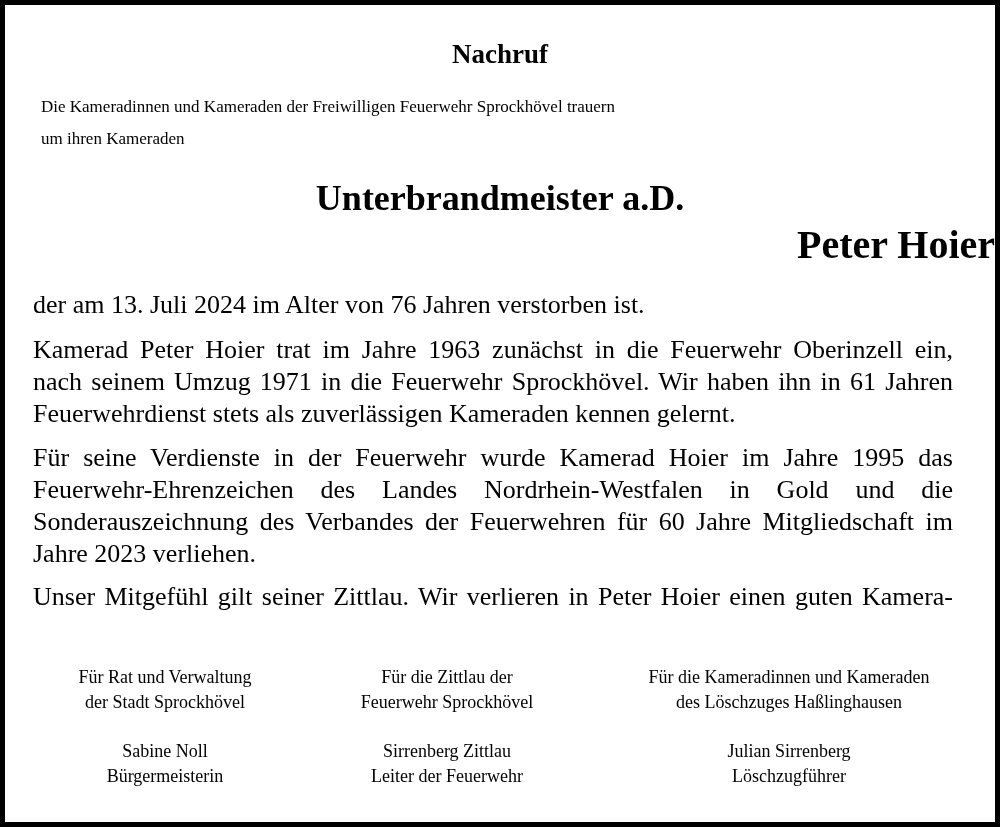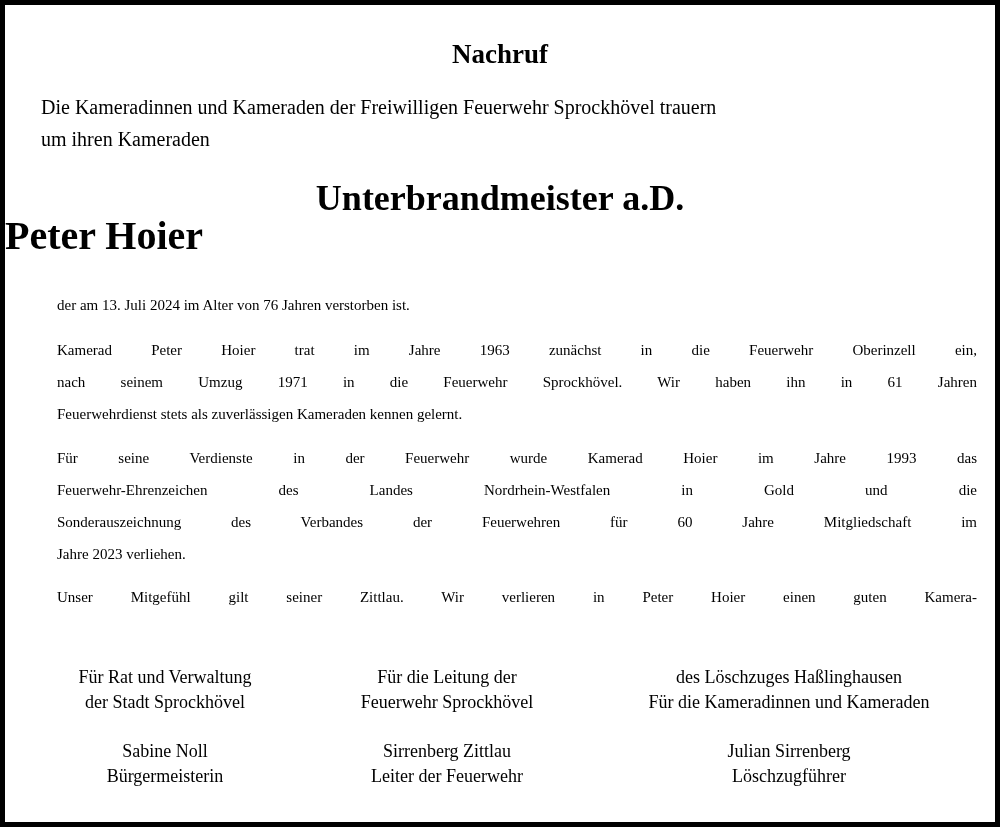--- a/index.html
+++ b/index.html
@@ -12,33 +12,33 @@
     background: #ffffff;
     font-family: "Liberation Serif", "DejaVu Serif", serif;
     color: #000000;
   }
   .heading {
     position: absolute; left: 0; right: 0; top: 32px;
     text-align: center; font-weight: bold; font-size: 27px; line-height: 34px;
   }
   .intro {
     position: absolute; left: 36px; width: 920px; top: 86px;
-    font-size: 20px; line-height: 32px;
+    font-size: 17px; line-height: 32px;
   }
   .rank {
     position: absolute; left: 0; right: 0; top: 169px;
     text-align: center; font-weight: bold; font-size: 36px; line-height: 48px;
   }
   .name {
-    position: absolute; left: 0; right: 0; top: 207px;
-    text-align: left; font-weight: bold; font-size: 40px; line-height: 48px;
+    position: absolute; left: 0; right: 0; top: 216px;
+    text-align: right; font-weight: bold; font-size: 40px; line-height: 48px;
   }
   .para {
-    position: absolute; left: 52px; width: 920px;
-    font-size: 15px; line-height: 32px; text-align: justify;
+    position: absolute; left: 28px; width: 920px;
+    font-size: 26px; line-height: 32px; text-align: justify;
   }
   .p1 { top: 284px; }
   .p2 { top: 329px; }
   .p3 { top: 437px; }
   .p4 { top: 576px; }
   .para .line { display: block; text-align: justify; text-align-last: justify; white-space: nowrap; }
   .para .line.last { text-align-last: left; }
   .sig {
     position: absolute; top: 660px; text-align: center;
     font-size: 18px; line-height: 25px; width: 340px;
@@ -68,44 +68,44 @@
     <span class="line last">der am 13. Juli 2024 im Alter von 76 Jahren verstorben ist.</span>
   </div>
 
   <div class="para p2">
     <span class="line">Kamerad Peter Hoier trat im Jahre 1963 zunächst in die Feuerwehr Oberinzell ein,</span>
     <span class="line">nach seinem Umzug 1971 in die Feuerwehr Sprockhövel. Wir haben ihn in 61 Jahren</span>
     <span class="line last">Feuerwehrdienst stets als zuverlässigen Kameraden  kennen gelernt.</span>
   </div>
 
   <div class="para p3">
-    <span class="line">Für seine Verdienste in der Feuerwehr wurde Kamerad Hoier im Jahre 1993 das</span>
+    <span class="line">Für seine Verdienste in der Feuerwehr wurde Kamerad Hoier im Jahre 1995 das</span>
     <span class="line">Feuerwehr-Ehrenzeichen des Landes Nordrhein-Westfalen in Gold und die</span>
     <span class="line">Sonderauszeichnung des Verbandes der Feuerwehren für 60 Jahre Mitgliedschaft im</span>
     <span class="line last">Jahre 2023 verliehen.</span>
   </div>
 
   <div class="para p4">
     <span class="line">Unser Mitgefühl gilt seiner Zittlau. Wir verlieren in Peter Hoier  einen guten Kamera-</span>
   </div>
 
   <div class="sig sig1">
     <span class="org">Für Rat und Verwaltung</span>
     <span class="org">der Stadt Sprockhövel</span>
     <span class="person">Sabine Noll</span>
     <span class="org">Bürgermeisterin</span>
   </div>
 
   <div class="sig sig2">
-    <span class="org">Für die Leitung der</span>
+    <span class="org">Für die Zittlau der</span>
     <span class="org">Feuerwehr Sprockhövel</span>
     <span class="person">Sirrenberg Zittlau</span>
     <span class="org">Leiter der Feuerwehr</span>
   </div>
 
   <div class="sig sig3">
+    <span class="org">Für die Kameradinnen und Kameraden</span>
     <span class="org">des Löschzuges Haßlinghausen</span>
-    <span class="org">Für die Kameradinnen und Kameraden</span>
     <span class="person">Julian Sirrenberg</span>
     <span class="org">Löschzugführer</span>
   </div>
 
 </div>
 
 </body></html>

